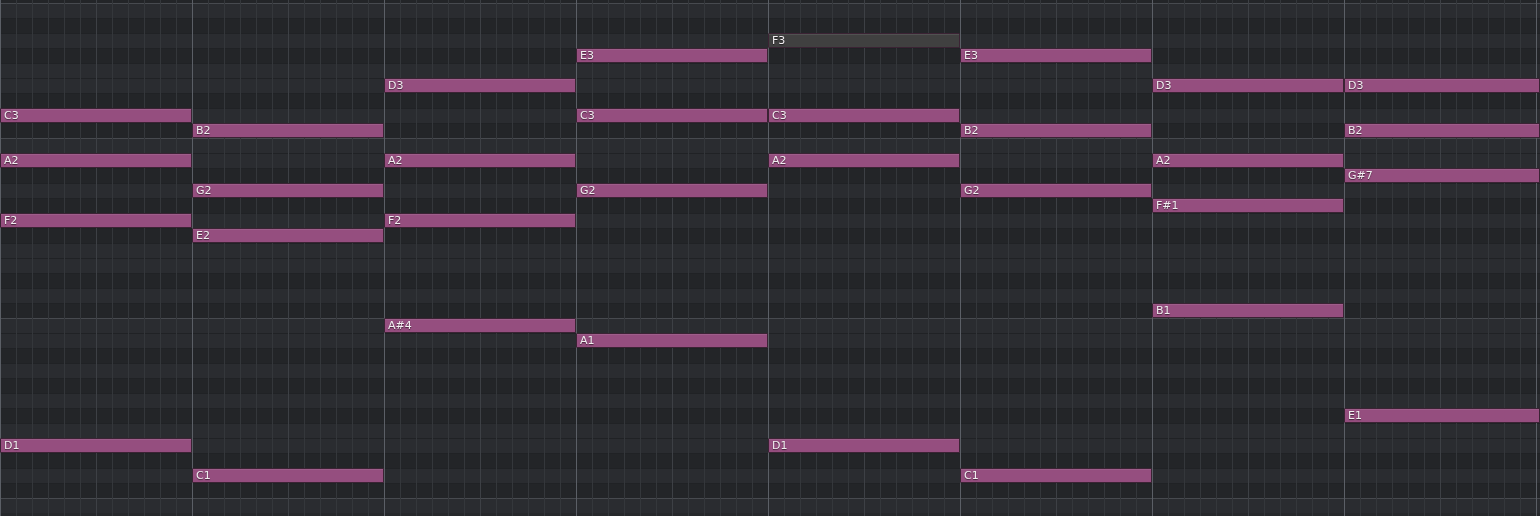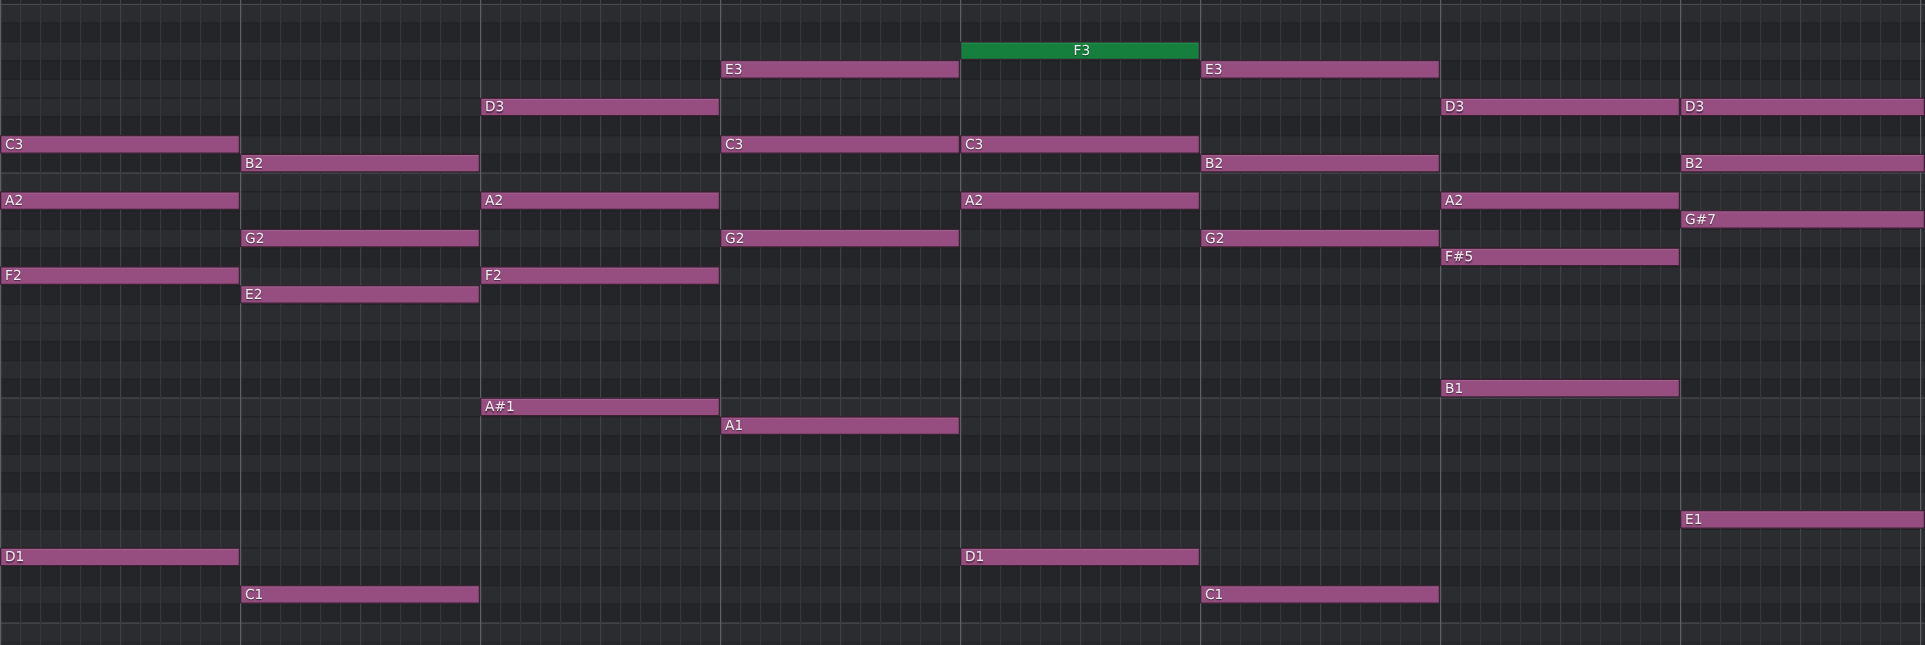--- a/index.html
+++ b/index.html
@@ -211,35 +211,35 @@
       <div class="note" style="left: 0px; top: 153px; width: 192px; height: 15px; background: rgb(149, 78, 127); border-color: rgb(59, 35, 52);"><span class="note-label">A2</span></div>
       <div class="note" style="left: 0px; top: 213px; width: 192px; height: 15px; background: rgb(149, 78, 127); border-color: rgb(59, 35, 52);"><span class="note-label">F2</span></div>
       <div class="note" style="left: 0px; top: 438px; width: 192px; height: 15px; background: rgb(149, 78, 127); border-color: rgb(59, 35, 52);"><span class="note-label">D1</span></div>
       <div class="note" style="left: 192px; top: 123px; width: 192px; height: 15px; background: rgb(149, 78, 127); border-color: rgb(59, 35, 52);"><span class="note-label">B2</span></div>
       <div class="note" style="left: 192px; top: 183px; width: 192px; height: 15px; background: rgb(149, 78, 127); border-color: rgb(59, 35, 52);"><span class="note-label">G2</span></div>
       <div class="note" style="left: 192px; top: 228px; width: 192px; height: 15px; background: rgb(149, 78, 127); border-color: rgb(59, 35, 52);"><span class="note-label">E2</span></div>
       <div class="note" style="left: 192px; top: 468px; width: 192px; height: 15px; background: rgb(149, 78, 127); border-color: rgb(59, 35, 52);"><span class="note-label">C1</span></div>
       <div class="note" style="left: 384px; top: 78px; width: 192px; height: 15px; background: rgb(149, 78, 127); border-color: rgb(59, 35, 52);"><span class="note-label">D3</span></div>
       <div class="note" style="left: 384px; top: 153px; width: 192px; height: 15px; background: rgb(149, 78, 127); border-color: rgb(59, 35, 52);"><span class="note-label">A2</span></div>
       <div class="note" style="left: 384px; top: 213px; width: 192px; height: 15px; background: rgb(149, 78, 127); border-color: rgb(59, 35, 52);"><span class="note-label">F2</span></div>
-      <div class="note" style="left: 384px; top: 318px; width: 192px; height: 15px; background: rgb(149, 78, 127); border-color: rgb(59, 35, 52);"><span class="note-label">A#1</span></div>
+      <div class="note" style="left: 384px; top: 318px; width: 192px; height: 15px; background: rgb(149, 78, 127); border-color: rgb(59, 35, 52);"><span class="note-label">A#4</span></div>
       <div class="note" style="left: 576px; top: 48px; width: 192px; height: 15px; background: rgb(149, 78, 127); border-color: rgb(59, 35, 52);"><span class="note-label">E3</span></div>
       <div class="note" style="left: 576px; top: 108px; width: 192px; height: 15px; background: rgb(149, 78, 127); border-color: rgb(59, 35, 52);"><span class="note-label">C3</span></div>
       <div class="note" style="left: 576px; top: 183px; width: 192px; height: 15px; background: rgb(149, 78, 127); border-color: rgb(59, 35, 52);"><span class="note-label">G2</span></div>
       <div class="note" style="left: 576px; top: 333px; width: 192px; height: 15px; background: rgb(149, 78, 127); border-color: rgb(59, 35, 52);"><span class="note-label">A1</span></div>
-      <div class="note" style="left: 768px; top: 33px; width: 192px; height: 15px; background: #15803d; border-color: rgb(59, 35, 52); text-align: center;"><span class="note-label">F3</span></div>
+      <div class="note" style="left: 768px; top: 33px; width: 192px; height: 15px; background: #404040; border-color: rgb(59, 35, 52);"><span class="note-label">F3</span></div>
       <div class="note" style="left: 768px; top: 108px; width: 192px; height: 15px; background: rgb(149, 78, 127); border-color: rgb(59, 35, 52);"><span class="note-label">C3</span></div>
       <div class="note" style="left: 768px; top: 153px; width: 192px; height: 15px; background: rgb(149, 78, 127); border-color: rgb(59, 35, 52);"><span class="note-label">A2</span></div>
       <div class="note" style="left: 768px; top: 438px; width: 192px; height: 15px; background: rgb(149, 78, 127); border-color: rgb(59, 35, 52);"><span class="note-label">D1</span></div>
       <div class="note" style="left: 960px; top: 48px; width: 192px; height: 15px; background: rgb(149, 78, 127); border-color: rgb(59, 35, 52);"><span class="note-label">E3</span></div>
       <div class="note" style="left: 960px; top: 123px; width: 192px; height: 15px; background: rgb(149, 78, 127); border-color: rgb(59, 35, 52);"><span class="note-label">B2</span></div>
       <div class="note" style="left: 960px; top: 183px; width: 192px; height: 15px; background: rgb(149, 78, 127); border-color: rgb(59, 35, 52);"><span class="note-label">G2</span></div>
       <div class="note" style="left: 960px; top: 468px; width: 192px; height: 15px; background: rgb(149, 78, 127); border-color: rgb(59, 35, 52);"><span class="note-label">C1</span></div>
       <div class="note" style="left: 1152px; top: 78px; width: 192px; height: 15px; background: rgb(149, 78, 127); border-color: rgb(59, 35, 52);"><span class="note-label">D3</span></div>
       <div class="note" style="left: 1152px; top: 153px; width: 192px; height: 15px; background: rgb(149, 78, 127); border-color: rgb(59, 35, 52);"><span class="note-label">A2</span></div>
-      <div class="note" style="left: 1152px; top: 198px; width: 192px; height: 15px; background: rgb(149, 78, 127); border-color: rgb(59, 35, 52);"><span class="note-label">F#5</span></div>
+      <div class="note" style="left: 1152px; top: 198px; width: 192px; height: 15px; background: rgb(149, 78, 127); border-color: rgb(59, 35, 52);"><span class="note-label">F#1</span></div>
       <div class="note" style="left: 1152px; top: 303px; width: 192px; height: 15px; background: rgb(149, 78, 127); border-color: rgb(59, 35, 52);"><span class="note-label">B1</span></div>
       <div class="note" style="left: 1344px; top: 78px; width: 196px; height: 15px; background: rgb(149, 78, 127); border-color: rgb(59, 35, 52);"><span class="note-label">D3</span></div>
       <div class="note" style="left: 1344px; top: 123px; width: 196px; height: 15px; background: rgb(149, 78, 127); border-color: rgb(59, 35, 52);"><span class="note-label">B2</span></div>
       <div class="note" style="left: 1344px; top: 168px; width: 196px; height: 15px; background: rgb(149, 78, 127); border-color: rgb(59, 35, 52);"><span class="note-label">G#7</span></div>
       <div class="note" style="left: 1344px; top: 408px; width: 196px; height: 15px; background: rgb(149, 78, 127); border-color: rgb(59, 35, 52);"><span class="note-label">E1</span></div>
     </div>
 </div>
 
 </body></html>

